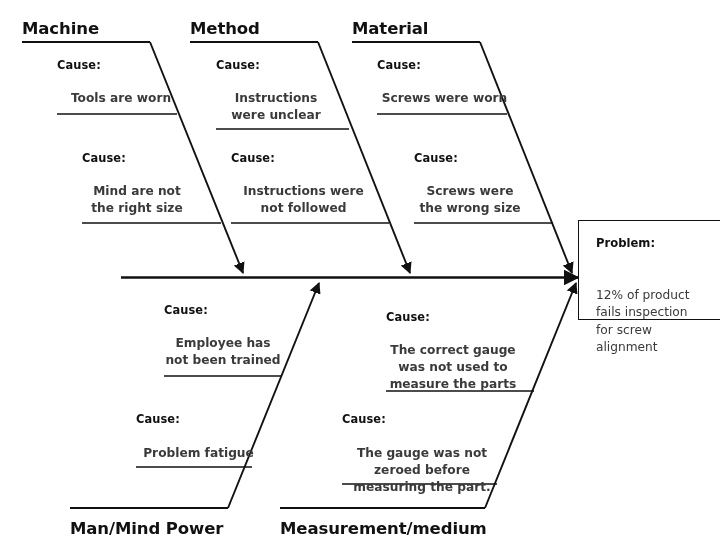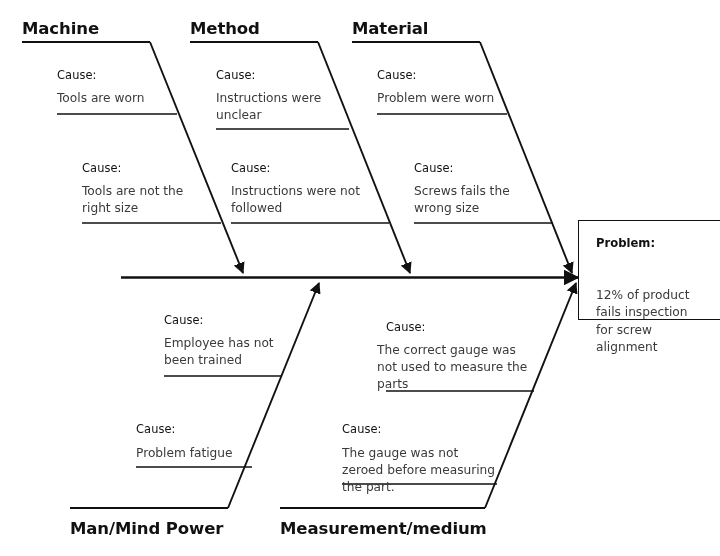--- a/index.html
+++ b/index.html
@@ -24,37 +24,37 @@
     left: 0;
     top: 0;
     width: 720px;
     height: 556px;
     pointer-events: none;
   }
   .txt {
     position: absolute;
     white-space: pre-wrap;
     line-height: 1.38;
+    text-align: center;
   }
   .cat-label {
     font-size: 16.5px;
     font-weight: bold;
     letter-spacing: -0.1px;
     color: #111111;
   }
   .cause-word {
     font-size: 11.4px;
-    font-weight: normal;
+    font-weight: bold;
     color: #111111;
     letter-spacing: 0.1px;
-    margin-top: 10px;
   }
   .cause-text {
     font-size: 12.2px;
-    font-weight: normal;
+    font-weight: bold;
     color: #3a3a3a;
   }
   .problem-box {
     position: absolute;
     left: 578px;
     top: 220px;
     width: 154px;
     height: 100px;
     border: 1.7px solid #111111;
     background: #ffffff;
@@ -127,33 +127,33 @@
   <div class="txt cat-label" style="left:190px; top:18px;">Method</div>
   <div class="txt cat-label" style="left:352px; top:18px;">Material</div>
 
   <div class="txt cat-label" style="left:70px; top:518px;">Man/Mind Power</div>
   <div class="txt cat-label" style="left:280px; top:518px;">Measurement/medium</div>
 
   <div class="txt cause-word" style="left:57px; top:58px;">Cause:</div>
   <div class="txt cause-text" style="left:57px; top:90px; width:128px;">Tools are worn</div>
 
   <div class="txt cause-word" style="left:82px; top:151px;">Cause:</div>
-  <div class="txt cause-text" style="left:82px; top:183px; width:110px;">Tools are not the right size</div>
+  <div class="txt cause-text" style="left:82px; top:183px; width:110px;">Mind are not the right size</div>
 
   <div class="txt cause-word" style="left:216px; top:58px;">Cause:</div>
   <div class="txt cause-text" style="left:216px; top:90px; width:120px;">Instructions were unclear</div>
 
   <div class="txt cause-word" style="left:231px; top:151px;">Cause:</div>
   <div class="txt cause-text" style="left:231px; top:183px; width:145px;">Instructions were not followed</div>
 
   <div class="txt cause-word" style="left:377px; top:58px;">Cause:</div>
-  <div class="txt cause-text" style="left:377px; top:90px; width:135px;">Problem were worn</div>
+  <div class="txt cause-text" style="left:377px; top:90px; width:135px;">Screws were worn</div>
 
   <div class="txt cause-word" style="left:414px; top:151px;">Cause:</div>
-  <div class="txt cause-text" style="left:414px; top:183px; width:112px;">Screws fails the wrong size</div>
+  <div class="txt cause-text" style="left:414px; top:183px; width:112px;">Screws were the wrong size</div>
 
   <div class="txt cause-word" style="left:164px; top:303px;">Cause:</div>
   <div class="txt cause-text" style="left:164px; top:335px; width:118px;">Employee has not been trained</div>
 
   <div class="txt cause-word" style="left:136px; top:412px;">Cause:</div>
   <div class="txt cause-text" style="left:136px; top:445px; width:125px;">Problem fatigue</div>
 
   <div class="txt cause-word" style="left:386px; top:310px;">Cause:</div>
   <div class="txt cause-text" style="left:377px; top:342px; width:152px;">The correct gauge was not used to measure the parts</div>
 

